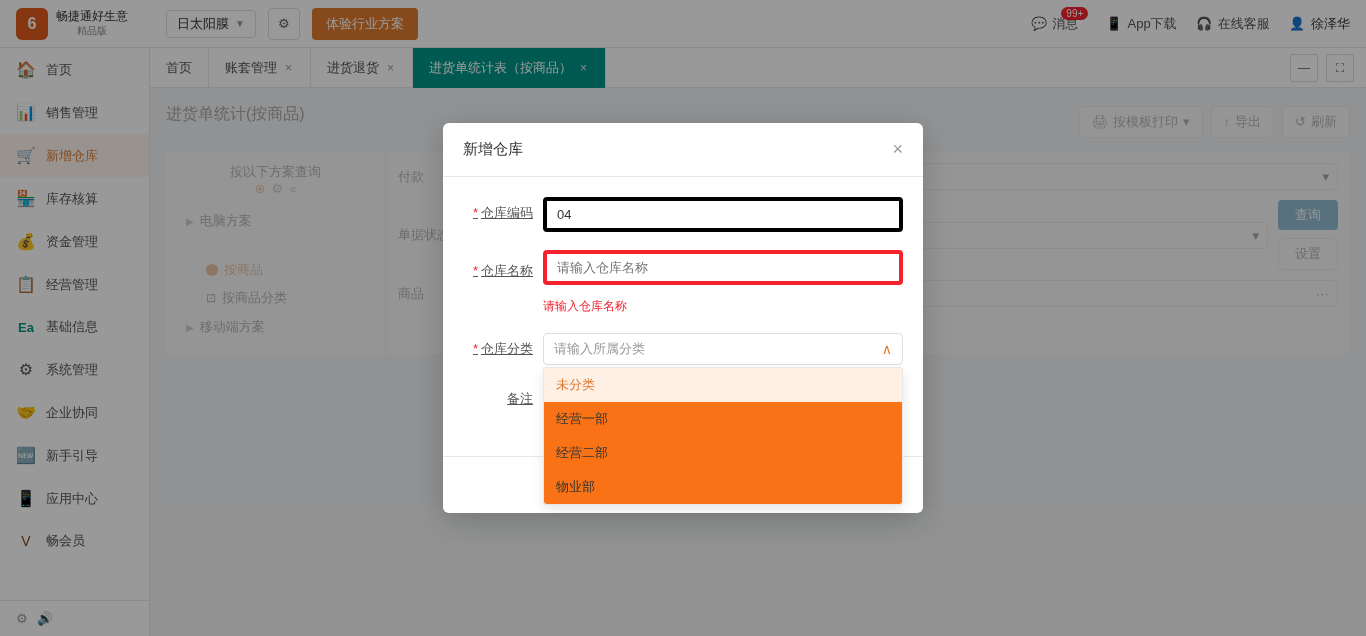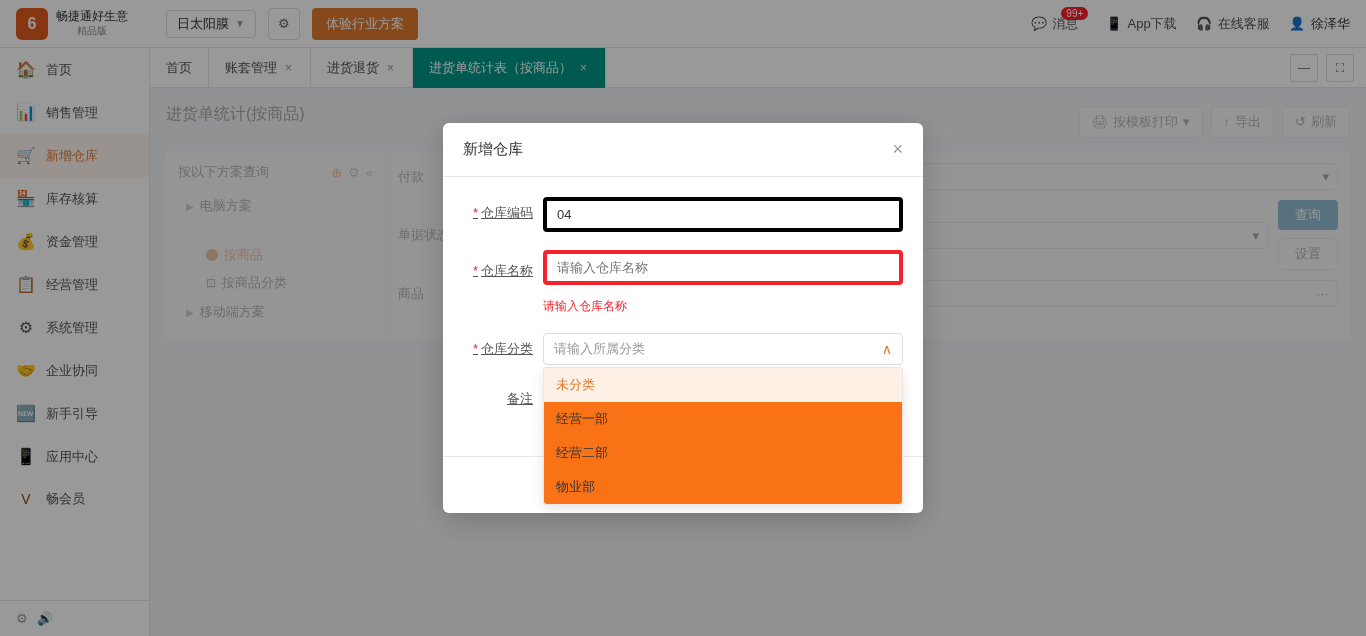--- a/index.html
+++ b/index.html
@@ -128,21 +128,21 @@
     .btn-setting {
       background: #fff; color: #555; border: 1px solid #ddd;
       padding: 6px 16px; border-radius: 4px; cursor: pointer; font-size: 13px;
     }
 
     
     .filter-panel { display: flex; gap: 0; background: #fff; border-radius: 4px; overflow: hidden; }
     .filter-left {
       width: 220px; border-right: 1px solid #e8e8e8; padding: 12px;
     }
-    .filter-title { display: flex; align-items: center; justify-content: space-between; color: #555; font-size: 13px; margin-bottom: 10px; }
+    .filter-title { display: flex; align-items: center; justify-content: space-between; color: #555; font-size: 13px; margin-bottom: 10px; flex-direction: column; }
     .filter-title-actions { display: flex; gap: 6px; }
     .filter-main { flex: 1; padding: 12px; }
     .filter-row { display: flex; align-items: center; gap: 10px; margin-bottom: 10px; }
     .filter-label { color: #555; font-size: 13px; min-width: 60px; }
     .filter-select {
       border: 1px solid #ddd; border-radius: 4px; padding: 5px 8px;
       font-size: 13px; color: #333; flex: 1; background: #fff;
       display: flex; align-items: center; justify-content: space-between; cursor: pointer;
     }
 
@@ -291,20 +291,24 @@
       <span class="sidebar-icon">🏪</span>
       <span>库存核算</span>
     </div>
     <div class="sidebar-item">
       <span class="sidebar-icon">💰</span>
       <span>资金管理</span>
     </div>
     <div class="sidebar-item">
       <span class="sidebar-icon">📋</span>
       <span>经营管理</span>
+    </div>
+    <div class="sidebar-item">
+      <span class="sidebar-icon" style="font-style:normal;font-weight:bold;font-size:13px;color:#009688;">Ea</span>
+      <span>基础信息</span>
     </div>
     <div class="sidebar-item">
       <span class="sidebar-icon">⚙</span>
       <span>系统管理</span>
     </div>
     <div class="sidebar-item">
       <span class="sidebar-icon">🤝</span>
       <span>企业协同</span>
     </div>
     <div class="sidebar-item">

